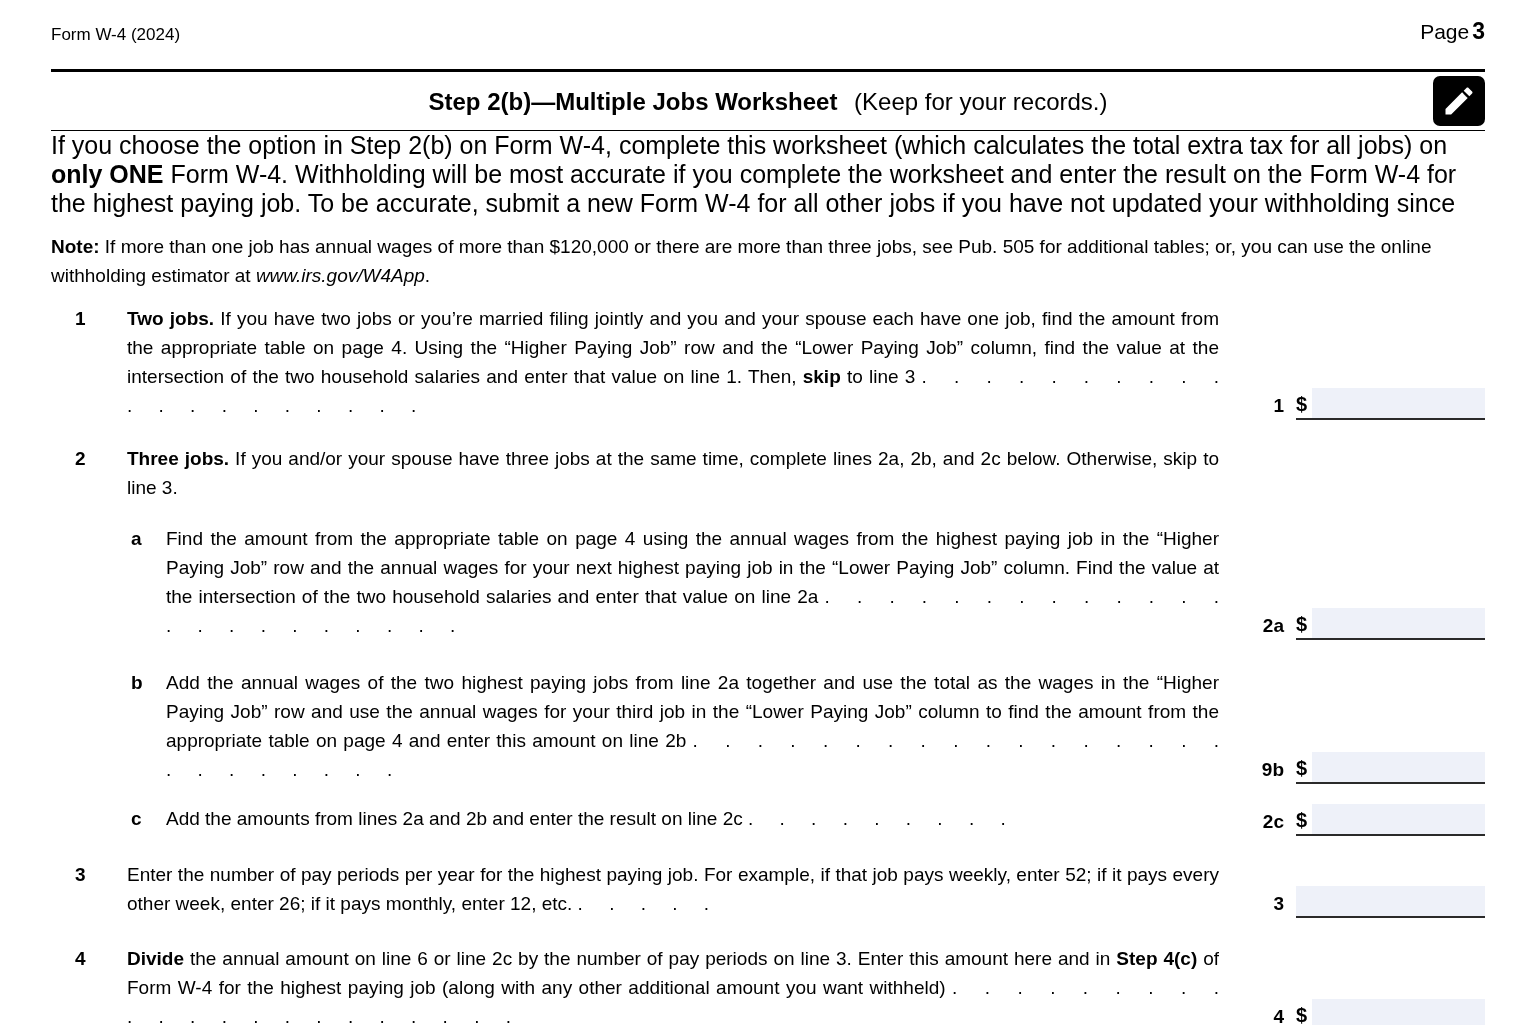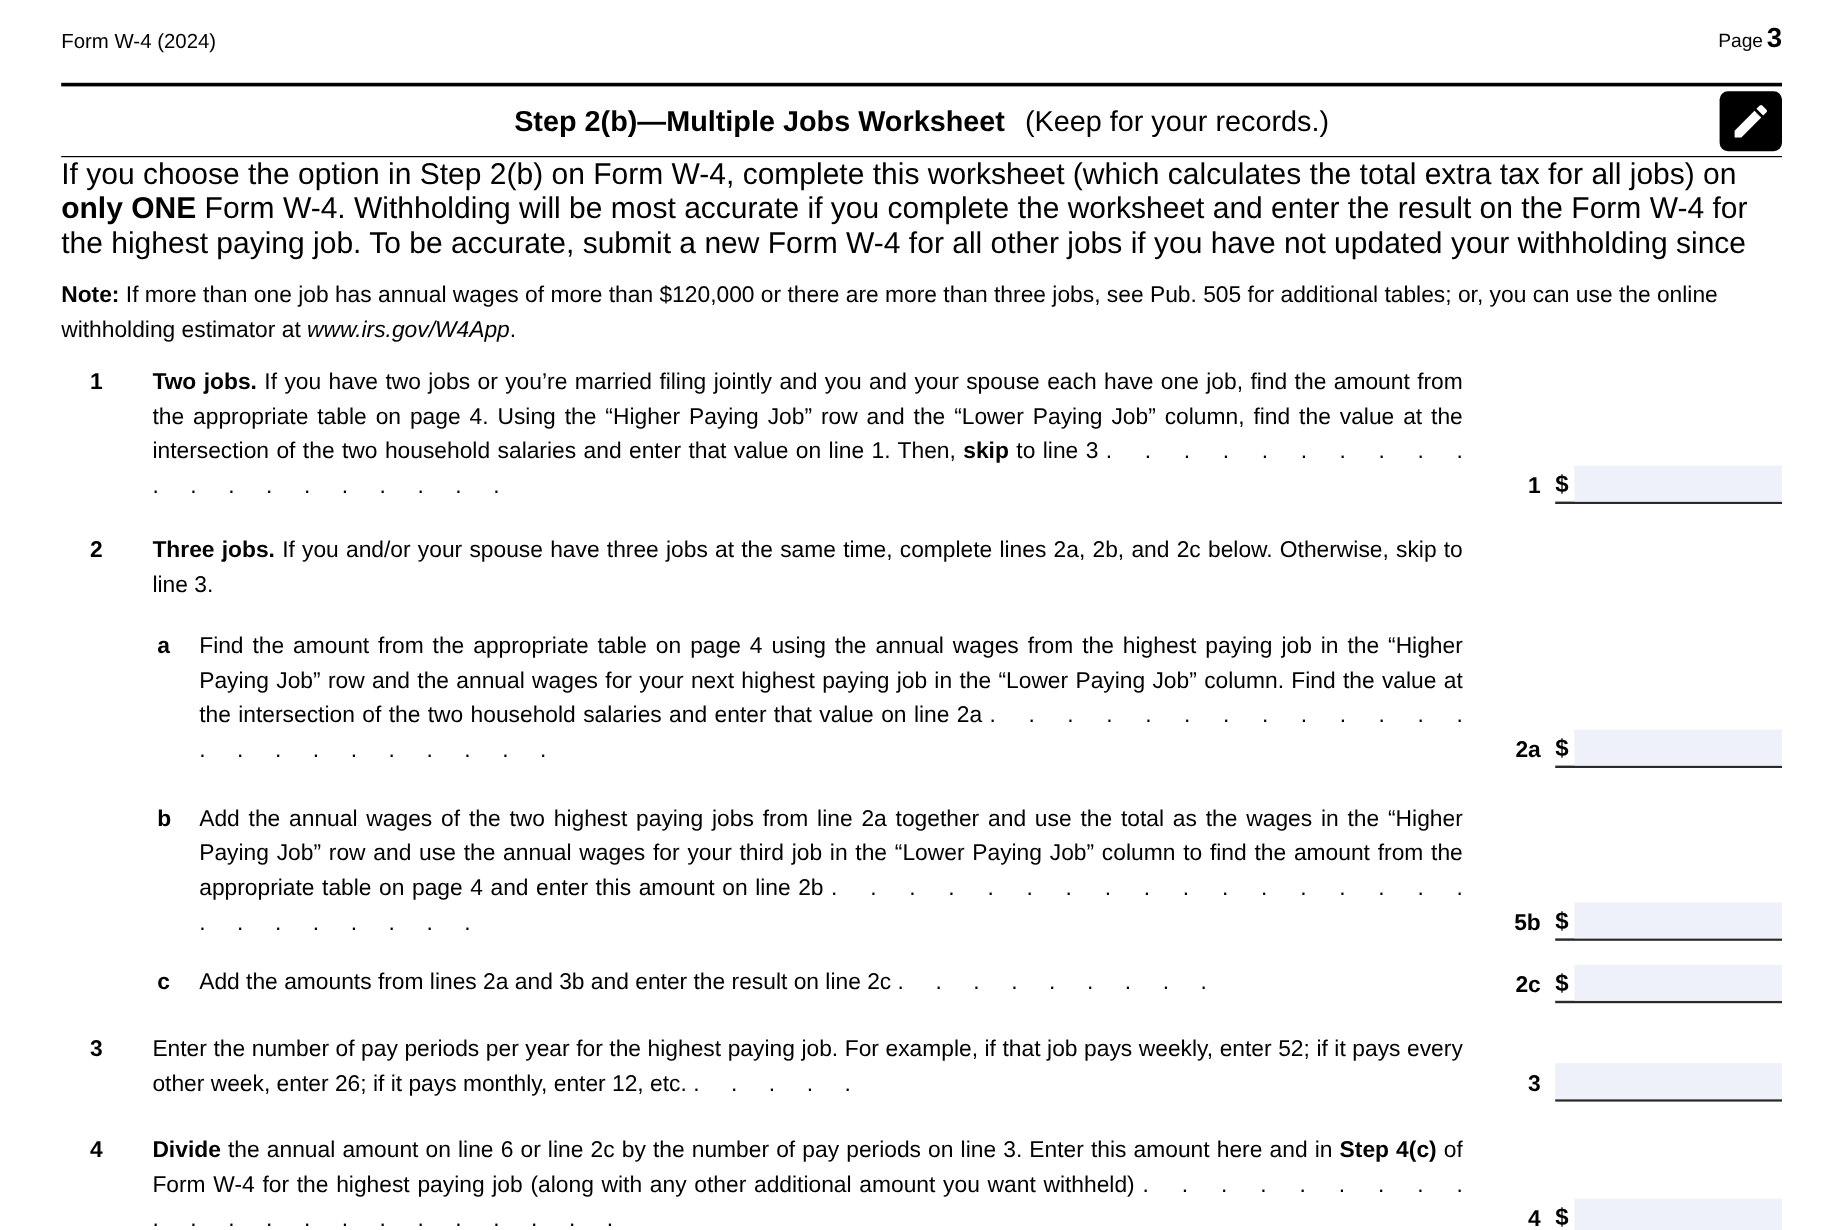--- a/index.html
+++ b/index.html
@@ -15,21 +15,21 @@
   .i  { font-style: italic; margin-top: 36px; }
 
   
   .hdr-row {
     display: flex;
     justify-content: space-between;
     align-items: flex-end;
     padding-bottom: 24px;
   }
   .hdr-form  { font-size: 17px; }
-  .hdr-page  { font-size: 16px; }
+  .hdr-page  { font-size: 21px; }
   .hdr-pageno{ font-size: 23px; font-weight: bold; margin-left: 3px; }
   .rule-thick { border-top: 3px solid #000; }
   .rule-thin  { border-top: 1px solid #000; }
 
   
   .title-band {
     position: relative;
     padding: 10px 0;
     min-height: 58px;
   }
@@ -177,32 +177,32 @@
       </span>
     </div>
   </div>
 </div>
 
 <div class="ws-row sub mt-2b">
   <div class="ws-num">b</div>
   <div class="ws-body l4"><span>Add the annual wages of the two highest paying jobs from line 2a together and use the total as the wages in the “Higher Paying Job” row and use the annual wages for your third job in the “Lower Paying Job” column to find the amount from the appropriate table on page 4 and enter this amount on line 2b</span> <span class="dots">. . . . . . . . . . . . . . . . . . . . . . . . .</span></div>
   <div class="ws-amount">
     <div class="amt-inner">
-      <span class="line-label">5b</span>
+      <span class="line-label">9b</span>
       <span class="entry">
         <span class="dollar">$</span>
         <span class="fieldbox"></span>
       </span>
     </div>
   </div>
 </div>
 
 <div class="ws-row sub mt-2c">
   <div class="ws-num">c</div>
-  <div class="ws-body l1"><span>Add the amounts from lines 2a and 3b and enter the result on line 2c</span> <span class="dots">. . . . . . . . .</span></div>
+  <div class="ws-body l1"><span>Add the amounts from lines 2a and 2b and enter the result on line 2c</span> <span class="dots">. . . . . . . . .</span></div>
   <div class="ws-amount">
     <div class="amt-inner">
       <span class="line-label">2c</span>
       <span class="entry">
         <span class="dollar">$</span>
         <span class="fieldbox"></span>
       </span>
     </div>
   </div>
 </div>

